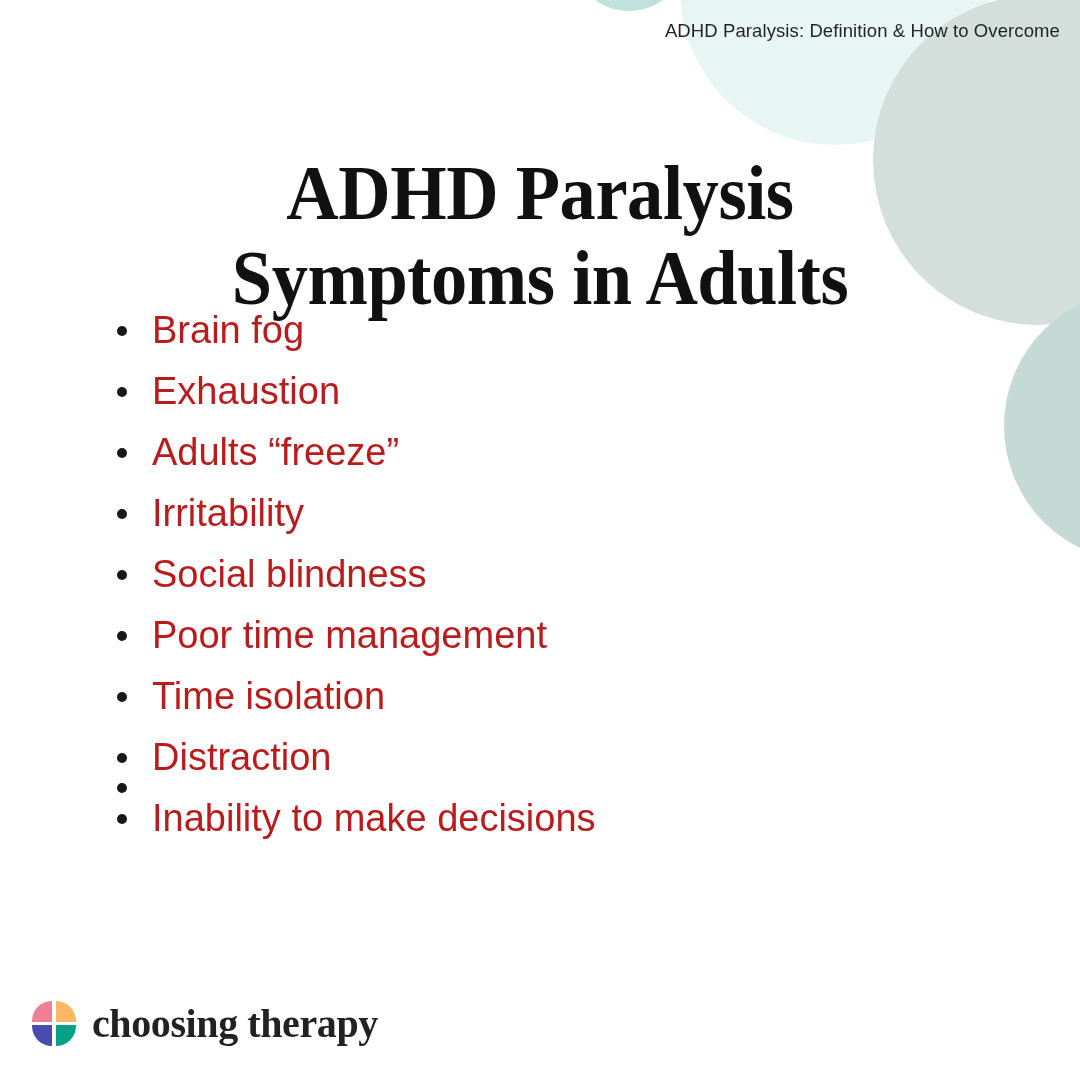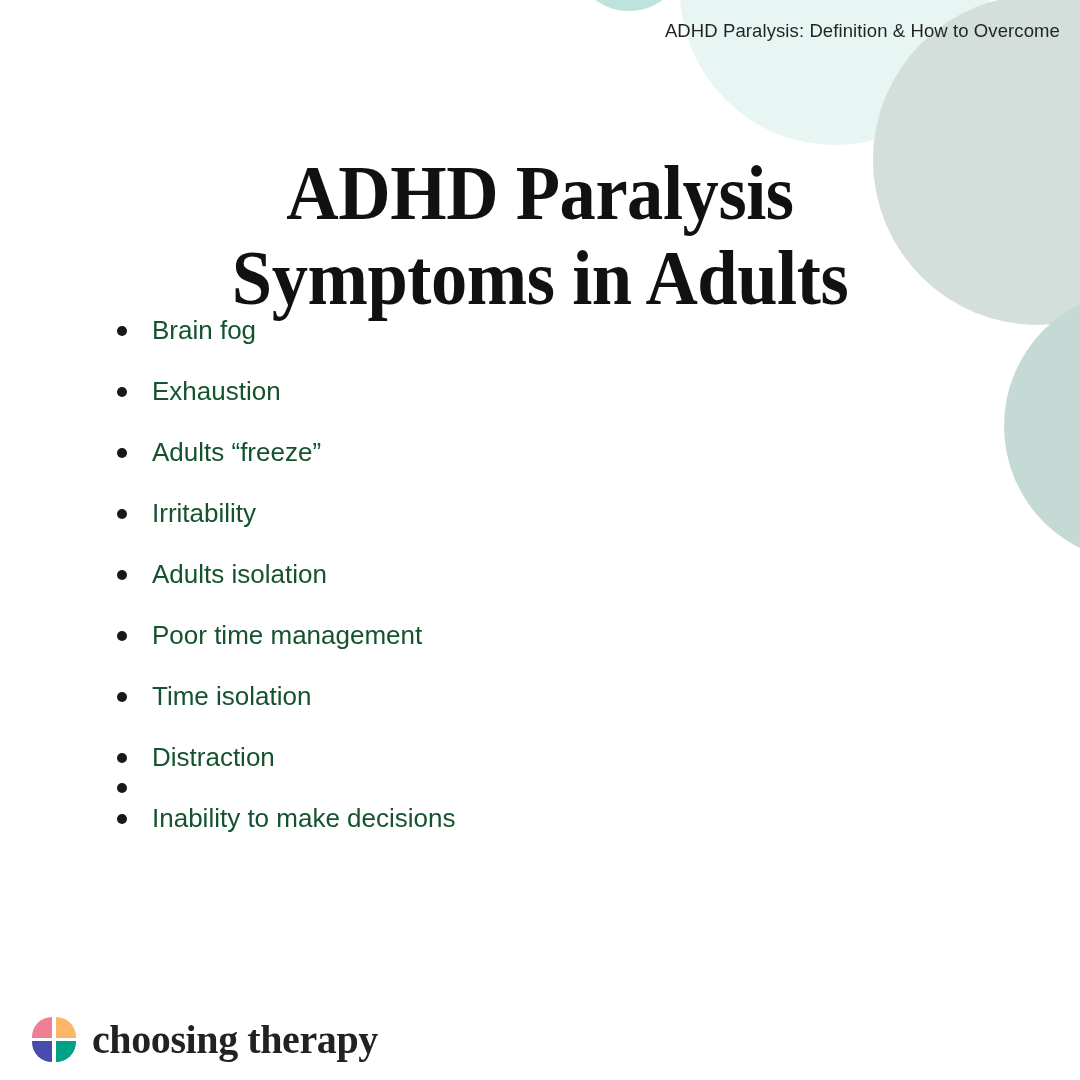--- a/index.html
+++ b/index.html
@@ -90,42 +90,42 @@
     position: absolute;
     left: 108px;
     top: 300px;
     margin: 0;
     padding: 0;
     list-style: none;
     z-index: 4;
   }
   #symptom-list li {
     position: relative;
-    font-size: 26px;
+    font-size: 38px;
     line-height: 61px;
-    color: #14532d;
+    color: #b91c1c;
     padding-left: 44px;
     white-space: nowrap;
   }
   #symptom-list li .bullet-dot {
     position: absolute;
     left: 9px;
     top: 50%;
     margin-top: -5px;
     width: 10px;
     height: 10px;
     background: #16191a;
     border-radius: 50%;
   }
 
   
   #brand-logo {
     position: absolute;
     left: 32px;
-    bottom: 18px;
+    bottom: 34px;
     display: flex;
     align-items: center;
     z-index: 6;
   }
   #logo-mark {
     position: relative;
     width: 44px;
     height: 45px;
     margin-right: 16px;
     flex: none;
@@ -179,21 +179,21 @@
   <h1 id="main-title">
     <span class="tline">ADHD Paralysis</span>
     <span class="tline">Symptoms in Adults</span>
   </h1>
 
   <ul id="symptom-list">
     <li><span class="bullet-dot"></span><span>Brain fog</span></li>
     <li><span class="bullet-dot"></span><span>Exhaustion</span></li>
     <li><span class="bullet-dot"></span><span>Adults “freeze”</span></li>
     <li><span class="bullet-dot"></span><span>Irritability</span></li>
-    <li><span class="bullet-dot"></span><span>Adults isolation</span></li>
+    <li><span class="bullet-dot"></span><span>Social blindness</span></li>
     <li><span class="bullet-dot"></span><span>Poor time management</span></li>
     <li><span class="bullet-dot"></span><span>Time isolation</span></li>
     <li><span class="bullet-dot"></span><span>Distraction</span></li>
     <li><span class="bullet-dot"></span></li>
     <li><span class="bullet-dot"></span><span>Inability to make decisions</span></li>
   </ul>
 
   <div id="brand-logo">
     <div id="logo-mark">
       <span class="quad q-tl"></span>

